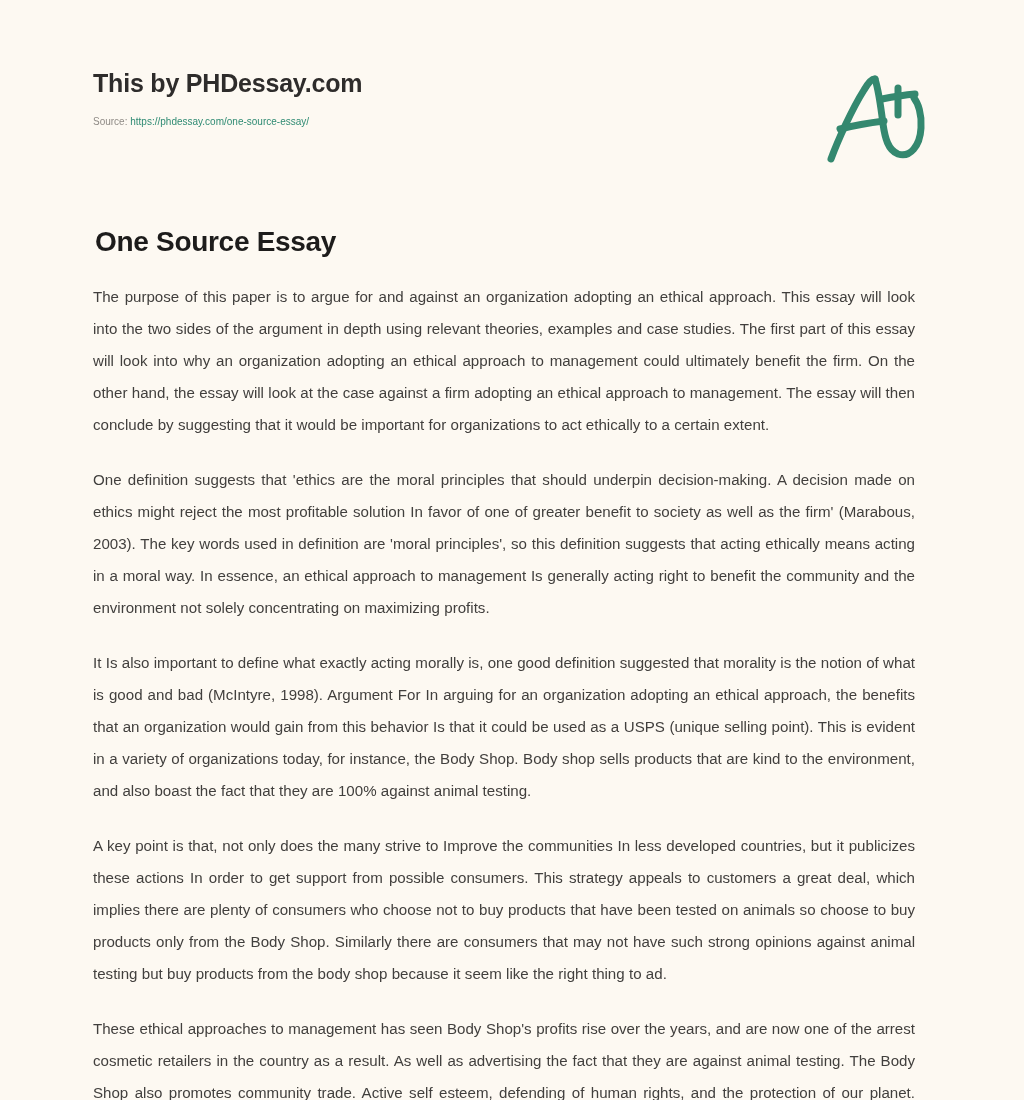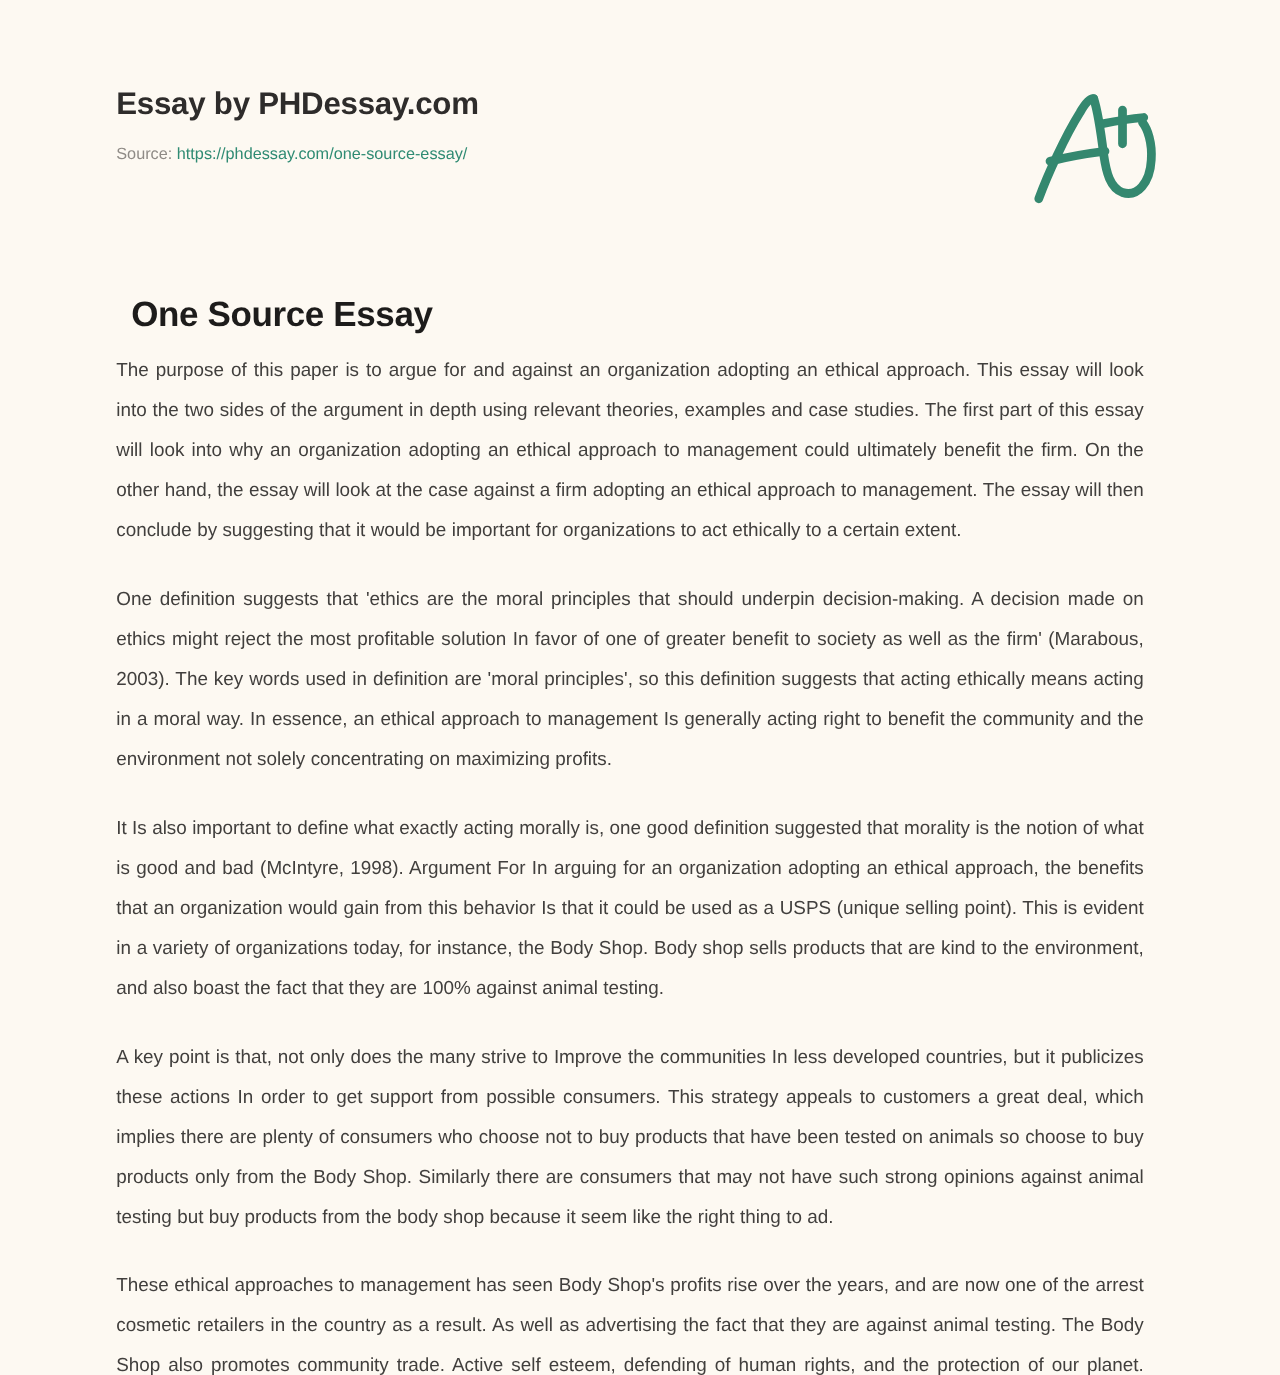--- a/index.html
+++ b/index.html
@@ -31,21 +31,21 @@
   .brand-line {
     font-size: 25px;
     font-weight: bold;
     color: #2e2c2b;
     letter-spacing: -0.2px;
     line-height: 1.2;
     margin: 0;
   }
   .source-line {
     margin: 17px 0 0 0;
-    font-size: 13px;
+    font-size: 10px;
     color: #8f8b86;
     line-height: 1.3;
   }
   .source-link {
     color: #2f8b73;
     text-decoration: none;
   }
 
   
   .logo {
@@ -55,21 +55,21 @@
     width: 115px;
     height: 100px;
   }
   .logo svg { display:block; }
 
   
   .doc-title {
     position: absolute;
     left: 93px;
     top: 222px;
-    margin: 12px;
+    margin: 2px;
     font-size: 28px;
     font-weight: bold;
     color: #1d1c1b;
     letter-spacing: -0.3px;
     line-height: 1.25;
   }
 
   
   .body-copy {
     position: absolute;
@@ -86,21 +86,21 @@
     text-justify: inter-word;
     word-spacing: 0.1px;
   }
 </style>
 </head>
 <body>
 
 <div class="page">
 
   <div class="header">
-    <div class="brand-line">Essay by PHDessay.com</div>
+    <div class="brand-line">This by PHDessay.com</div>
     <div class="source-line">
       <span>Source:</span>
       <a class="source-link" href="#">https://phdessay.com/one-source-essay/</a>
     </div>
   </div>
 
   <div class="logo">
     <svg viewBox="0 0 115 100" width="115" height="100" aria-hidden="true">
       <g fill="none" stroke="#34886f" stroke-linecap="round" stroke-linejoin="round">
 

